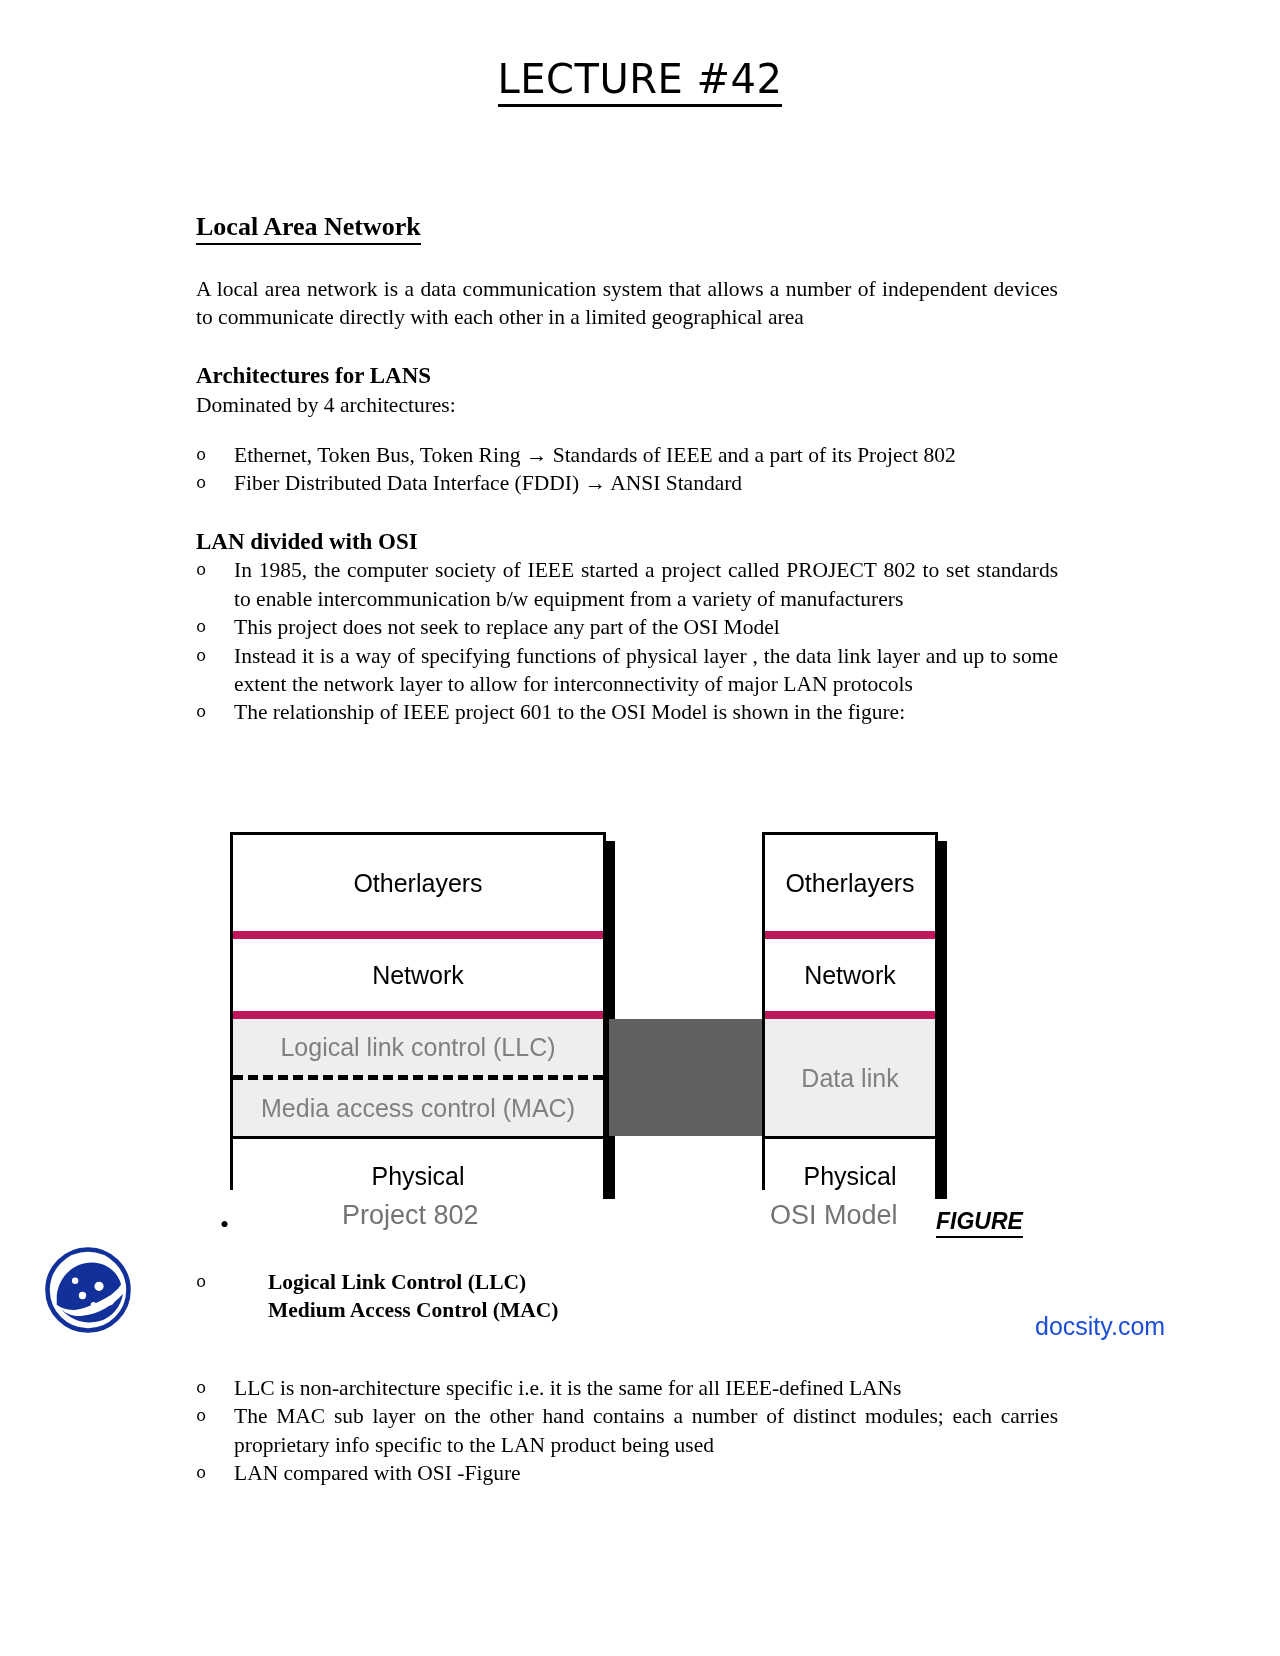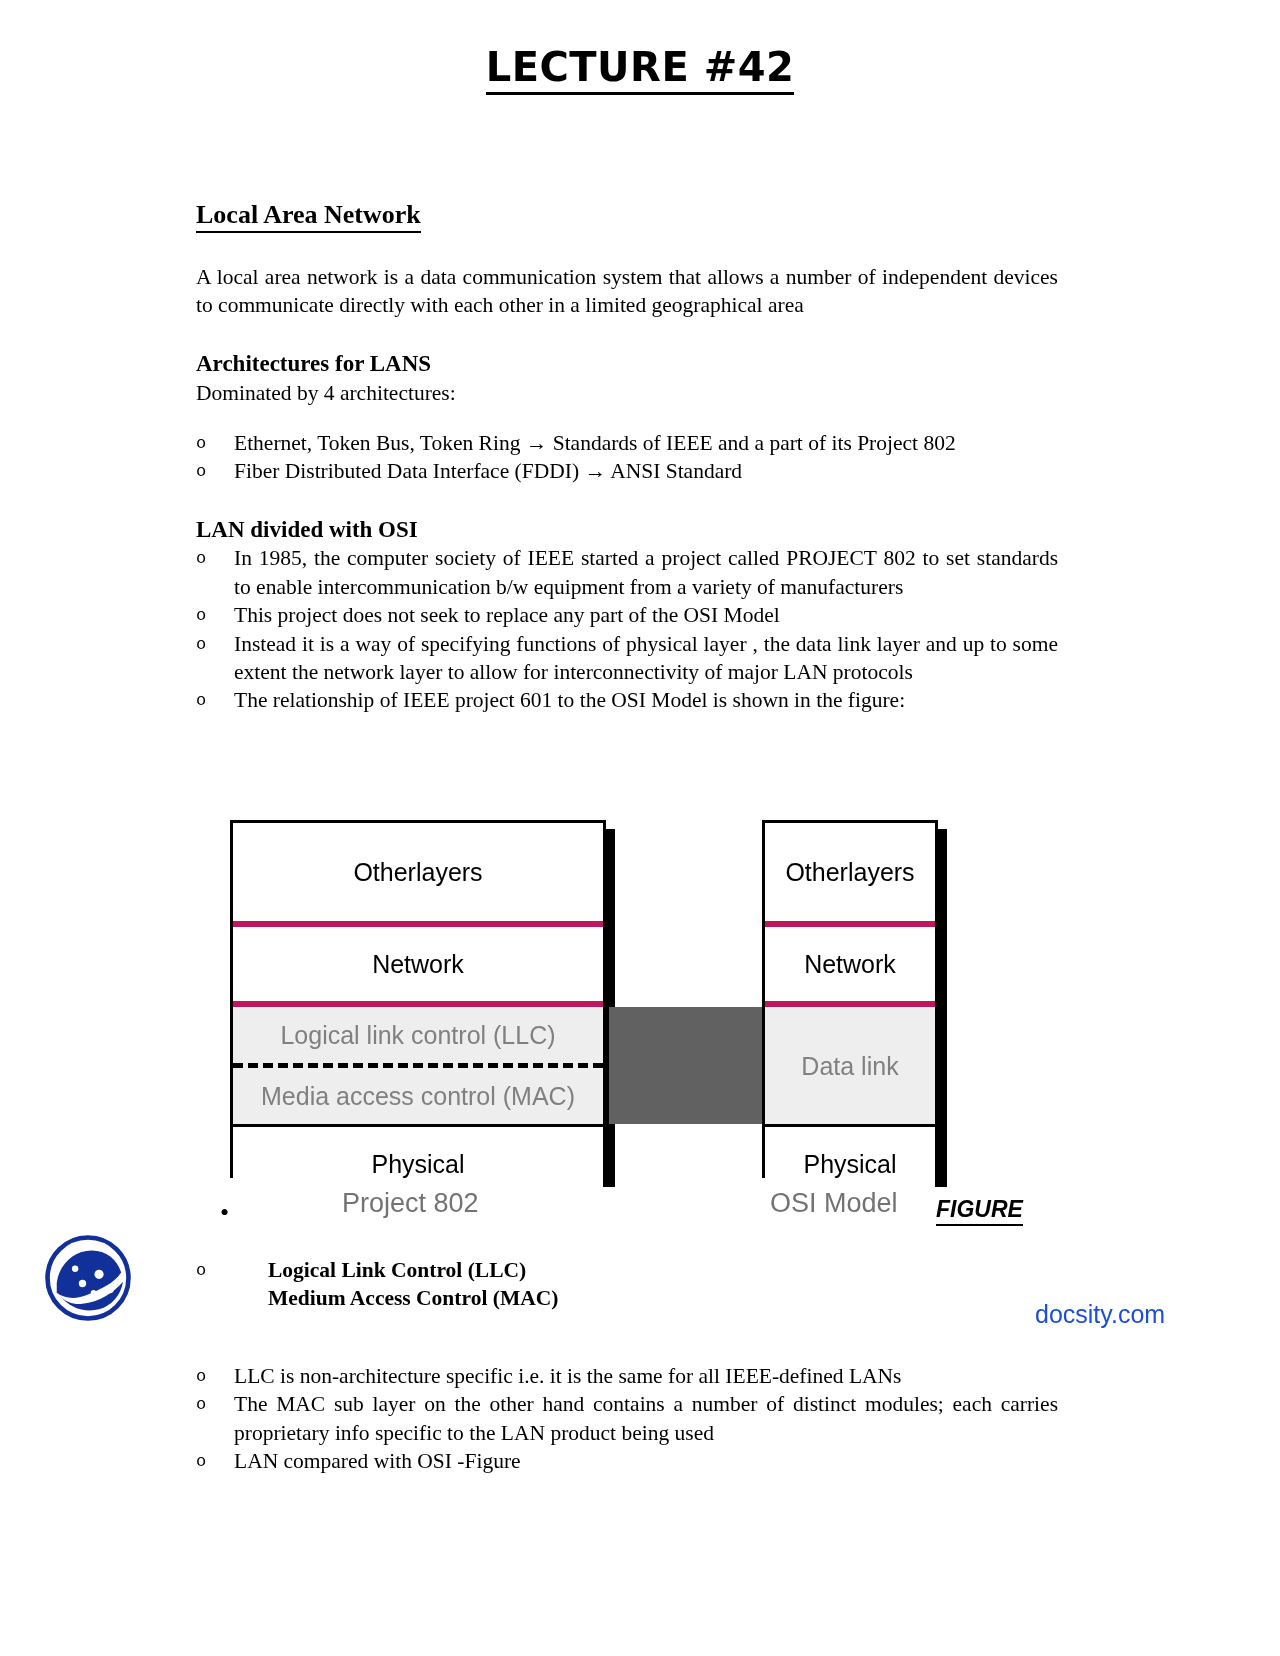--- a/index.html
+++ b/index.html
@@ -10,24 +10,24 @@
     color:#000;
     position:relative;
     overflow:hidden;
   }
   .page { position:relative; width:1280px; height:1656px; }
 
   
   .doc-title {
     text-align:center;
     font-family:"DejaVu Sans", sans-serif;
-    font-weight:bold;
+    font-weight:normal;
     font-size:40px;
     letter-spacing:0.5px;
-    margin:0;
+    margin:12px;
     padding-top:44px;
   }
   .doc-title span {
     border-bottom:3px solid #000;
     padding-bottom:2px;
   }
 
   
   .content {
     position:absolute;
@@ -114,21 +114,21 @@
 
   .cell {
     box-sizing:border-box;
     display:flex;
     align-items:center;
     justify-content:center;
     font-family:"Liberation Sans", sans-serif;
     font-size:25px;
     color:#000;
     text-align:center;
-    border-bottom:6px solid #be185d;
+    border-bottom:8px solid #be185d;
     background:#fff;
     line-height:1.12;
   }
   .cell:last-child { border-bottom:none; }
   .cell.gray {
     background:#eeeeee;
     color:#808080;
     border-bottom:none;
   }
   .cell.gray.llc { border-bottom:none; }

